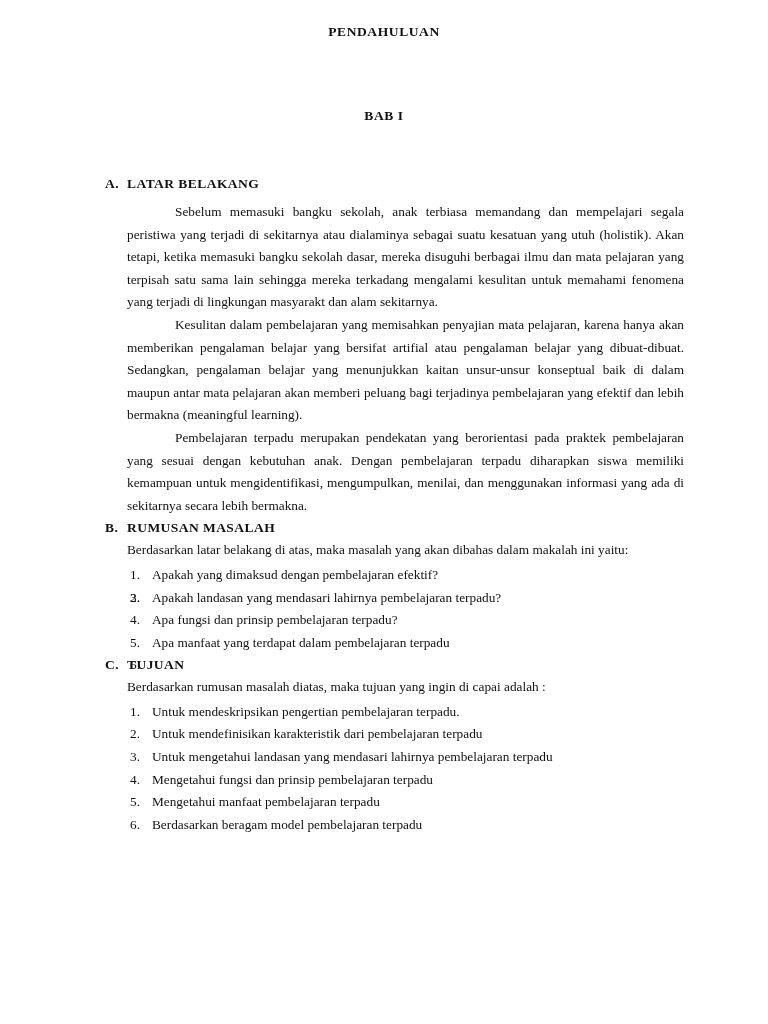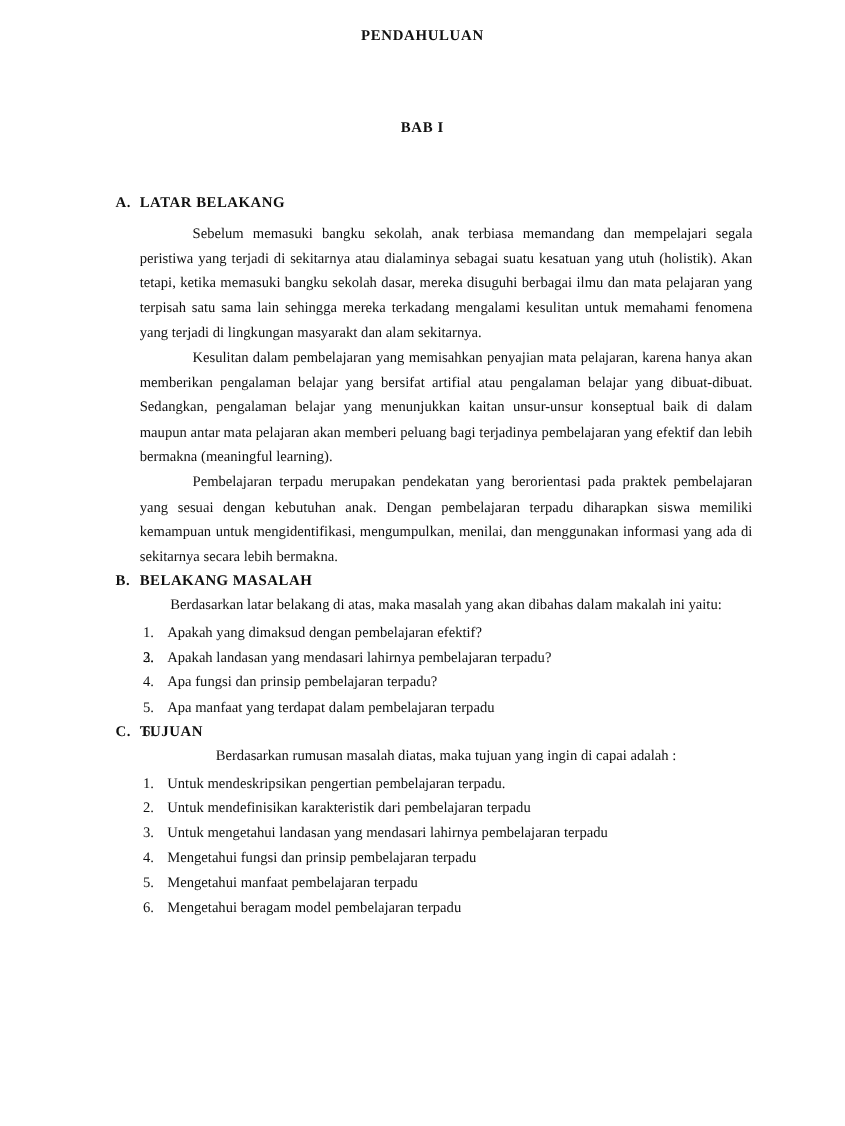--- a/index.html
+++ b/index.html
@@ -64,21 +64,21 @@
     line-height: 22.6px;
     text-align: justify;
     text-justify: inter-word;
     margin: 0;
     hyphens: none;
   }
   .body-text.indented {
     text-indent: 48px;
   }
   .body-text.plain {
-    text-align: center;
+    text-align: left;
   }
 
   
   ol.num-list {
     list-style: none;
     margin: 0;
     padding: 0;
     font-size: 13.3px;
     line-height: 22.6px;
   }
@@ -131,21 +131,21 @@
 
     <p class="body-text indented" id="para-a2">Kesulitan dalam pembelajaran yang memisahkan penyajian mata pelajaran, karena hanya akan memberikan pengalaman belajar yang bersifat artifial atau pengalaman belajar yang dibuat-dibuat. Sedangkan, pengalaman belajar yang menunjukkan kaitan unsur-unsur konseptual baik di dalam maupun antar mata pelajaran akan memberi peluang bagi terjadinya pembelajaran yang efektif dan lebih bermakna (meaningful learning).</p>
 
     <p class="body-text indented" id="para-a3">Pembelajaran terpadu merupakan pendekatan yang berorientasi pada praktek pembelajaran yang sesuai dengan kebutuhan anak. Dengan pembelajaran terpadu diharapkan siswa memiliki kemampuan untuk mengidentifikasi, mengumpulkan, menilai, dan menggunakan informasi yang ada di sekitarnya secara lebih bermakna.</p>
   </div>
 
   <div class="section" id="section-b">
 
     <div class="section-heading">
       <span class="marker">B.</span>
-      <span>BELAKANG MASALAH</span>
+      <span>RUMUSAN MASALAH</span>
     </div>
 
     <p class="body-text plain" id="b-intro">Berdasarkan latar belakang di atas, maka masalah yang akan dibahas dalam makalah ini yaitu:</p>
 
     <ol class="num-list" id="b-list">
       <li>
         <span class="li-num">1.</span>
         <span>Apakah yang dimaksud dengan pembelajaran efektif?</span>
       </li>
       <li>
@@ -194,18 +194,18 @@
       <li>
         <span class="li-num">4.</span>
         <span>Mengetahui fungsi dan prinsip pembelajaran terpadu</span>
       </li>
       <li>
         <span class="li-num">5.</span>
         <span>Mengetahui manfaat pembelajaran terpadu</span>
       </li>
       <li>
         <span class="li-num">6.</span>
-        <span>Mengetahui beragam model pembelajaran terpadu</span>
+        <span>Berdasarkan beragam model pembelajaran terpadu</span>
       </li>
     </ol>
   </div>
 
 </div>
 
 </body></html>

